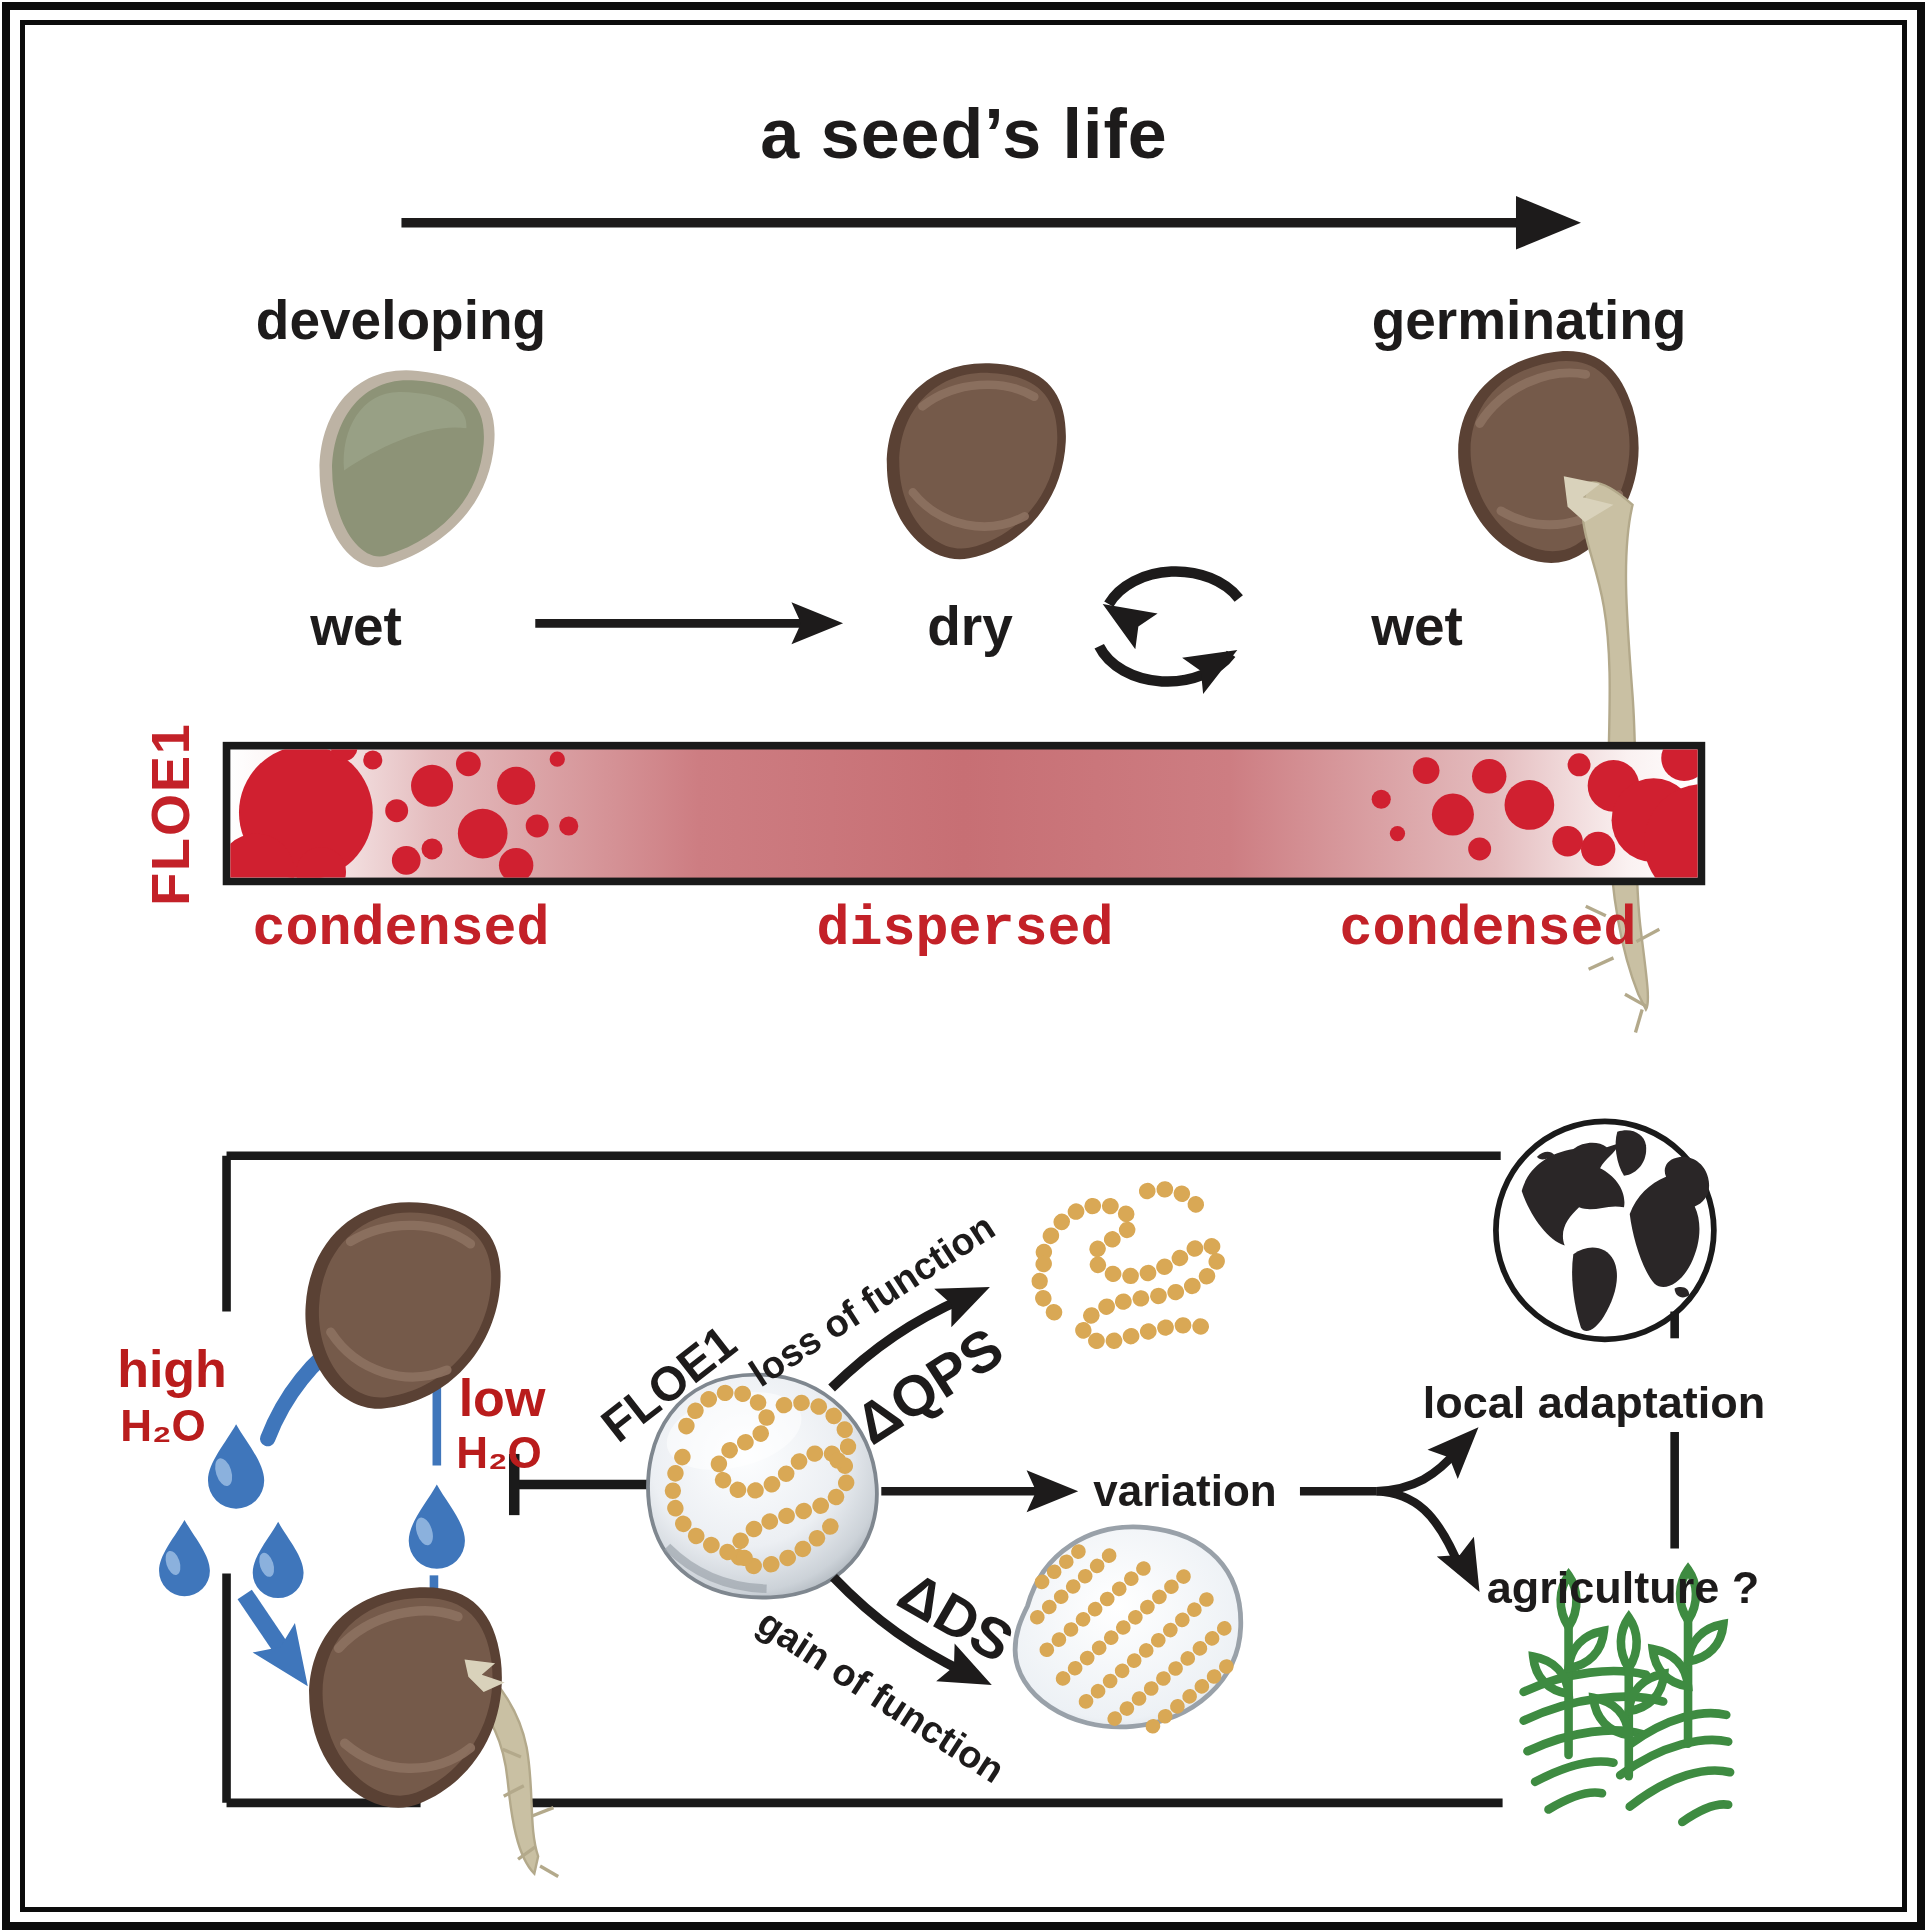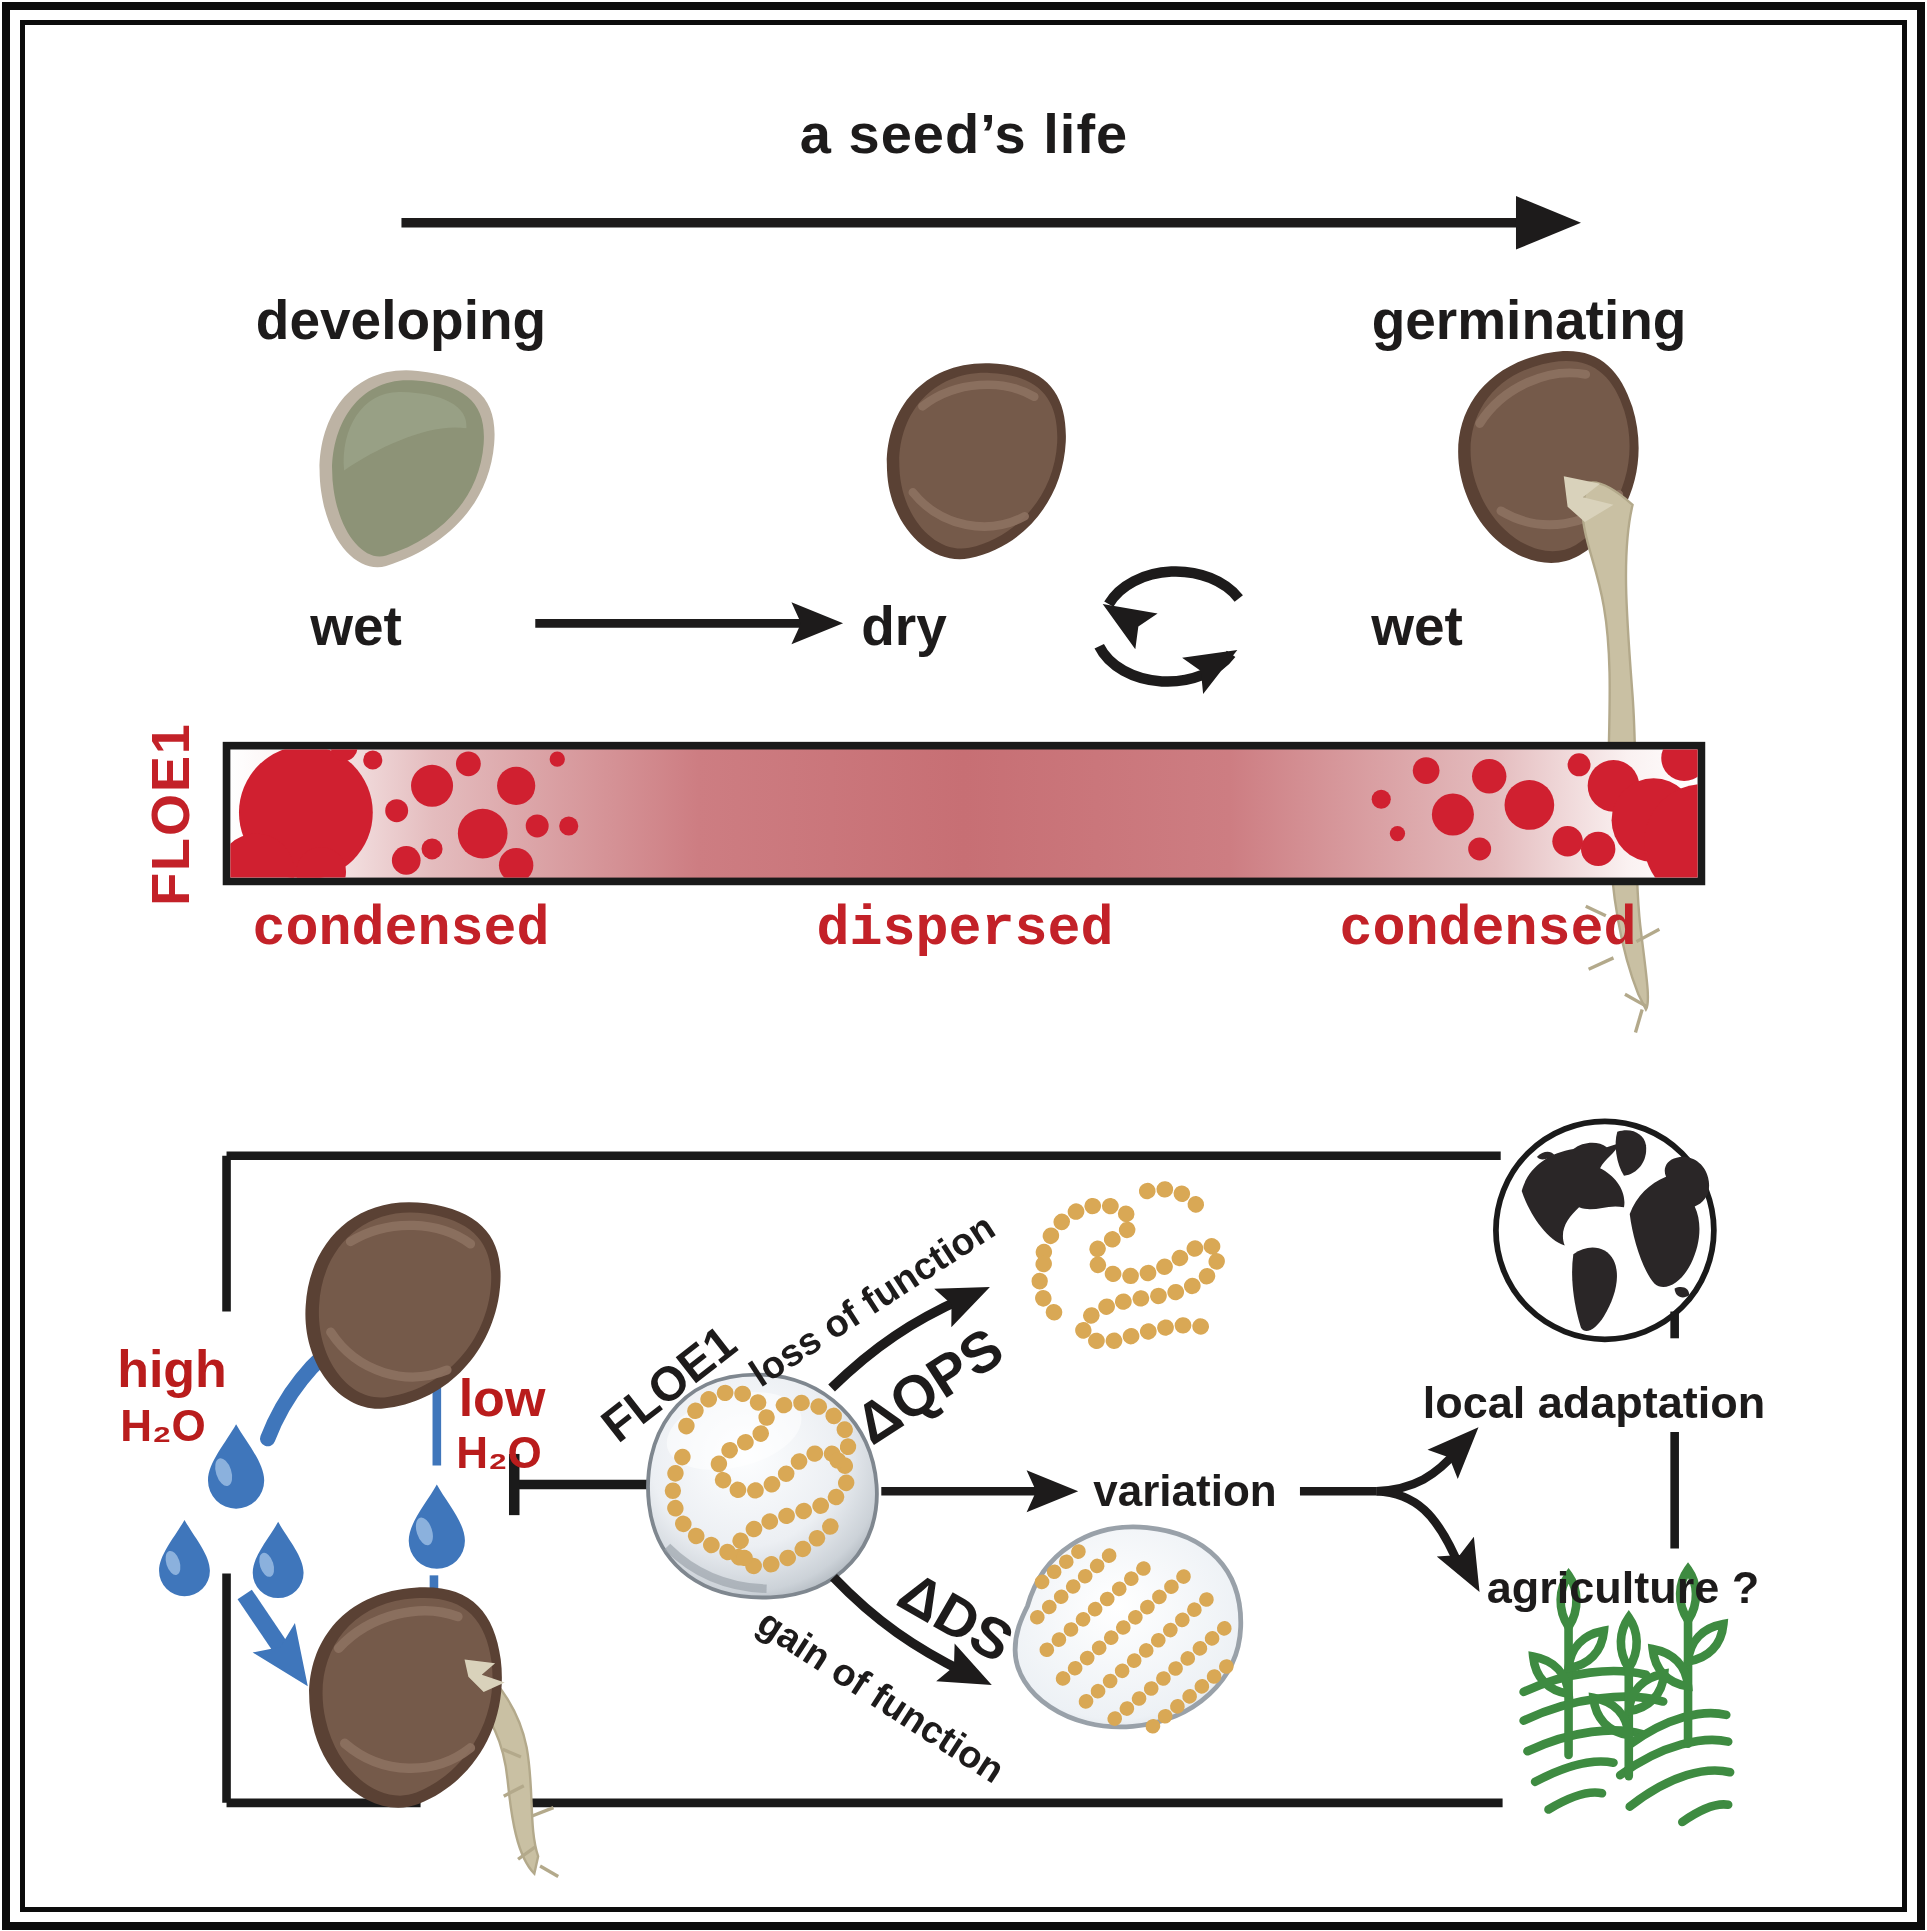--- a/index.html
+++ b/index.html
@@ -3,21 +3,21 @@
 <meta charset="utf-8">
 <style>
   html,body { margin:0; padding:0; background:#ffffff; }
   .canvas {
     position:relative; width:1927px; height:1932px; background:#ffffff;
     font-family:"Liberation Sans", sans-serif; overflow:hidden;
   }
   .border-outer { position:absolute; inset:1.9px; border:8.6px solid #0c0c0c; pointer-events:none; }
   .border-inner { position:absolute; inset:20px; border:5.7px solid #0c0c0c; pointer-events:none; }
   .lbl { position:absolute; font-weight:bold; color:#1d1b1b; white-space:nowrap; transform:translate(-50%,-50%); line-height:1; }
-  .title   { font-size:56px; letter-spacing:1px; }
+  .title   { font-size:70px; letter-spacing:1px; }
   .stage   { font-size:55px; }
   .state   { font-size:55px; }
   .red     { color:#c32128; }
   .blue    { color:#b91c1c; }
   .cond    { font-size:55px;font-family:Liberation Mono, monospace; }
   .floe-side { font-size:54px; transform:translate(-50%,-50%) rotate(-90deg); letter-spacing:1.9px; }
   .h2o     { font-size:44px; }
   .hl      { font-size:52px; }
   .rot     { transform-origin:center; }
   svg { position:absolute; left:0; top:0; }
@@ -289,21 +289,21 @@
       <path d="M 1766 1764 C 1745 1761 1731 1747 1729 1725 C 1751 1729 1764 1743 1766 1764 Z"></path>
     </g>
   </svg>
 
   <div class="lbl title" style="left:964px; top:134px;">a seed’s life</div>
 
   <div class="lbl stage" style="left:401px;  top:320px;text-align:center;">developing</div>
   <div class="lbl stage" style="left:1529px; top:320px;">germinating</div>
 
   <div class="lbl state" style="left:356px;  top:626px;">wet</div>
-  <div class="lbl state" style="left:904px;  top:626px;">dry</div>
+  <div class="lbl state" style="left:970px;  top:626px;">dry</div>
   <div class="lbl state" style="left:1417px; top:626px;">wet</div>
 
   <div class="lbl red floe-side" style="left:170px; top:814px;">FLOE1</div>
   <div class="lbl red cond" style="left:401px;  top:929px;">condensed</div>
   <div class="lbl red cond" style="left:965px; top:929px;">dispersed</div>
   <div class="lbl red cond" style="left:1488px; top:929px;">condensed</div>
 
   <div class="lbl blue hl" style="left:172px; top:1369px;">high</div>
   <div class="lbl blue h2o" style="left:163px; top:1426px;">H₂O</div>
   <div class="lbl blue hl" style="left:502px; top:1398px;">low</div>

